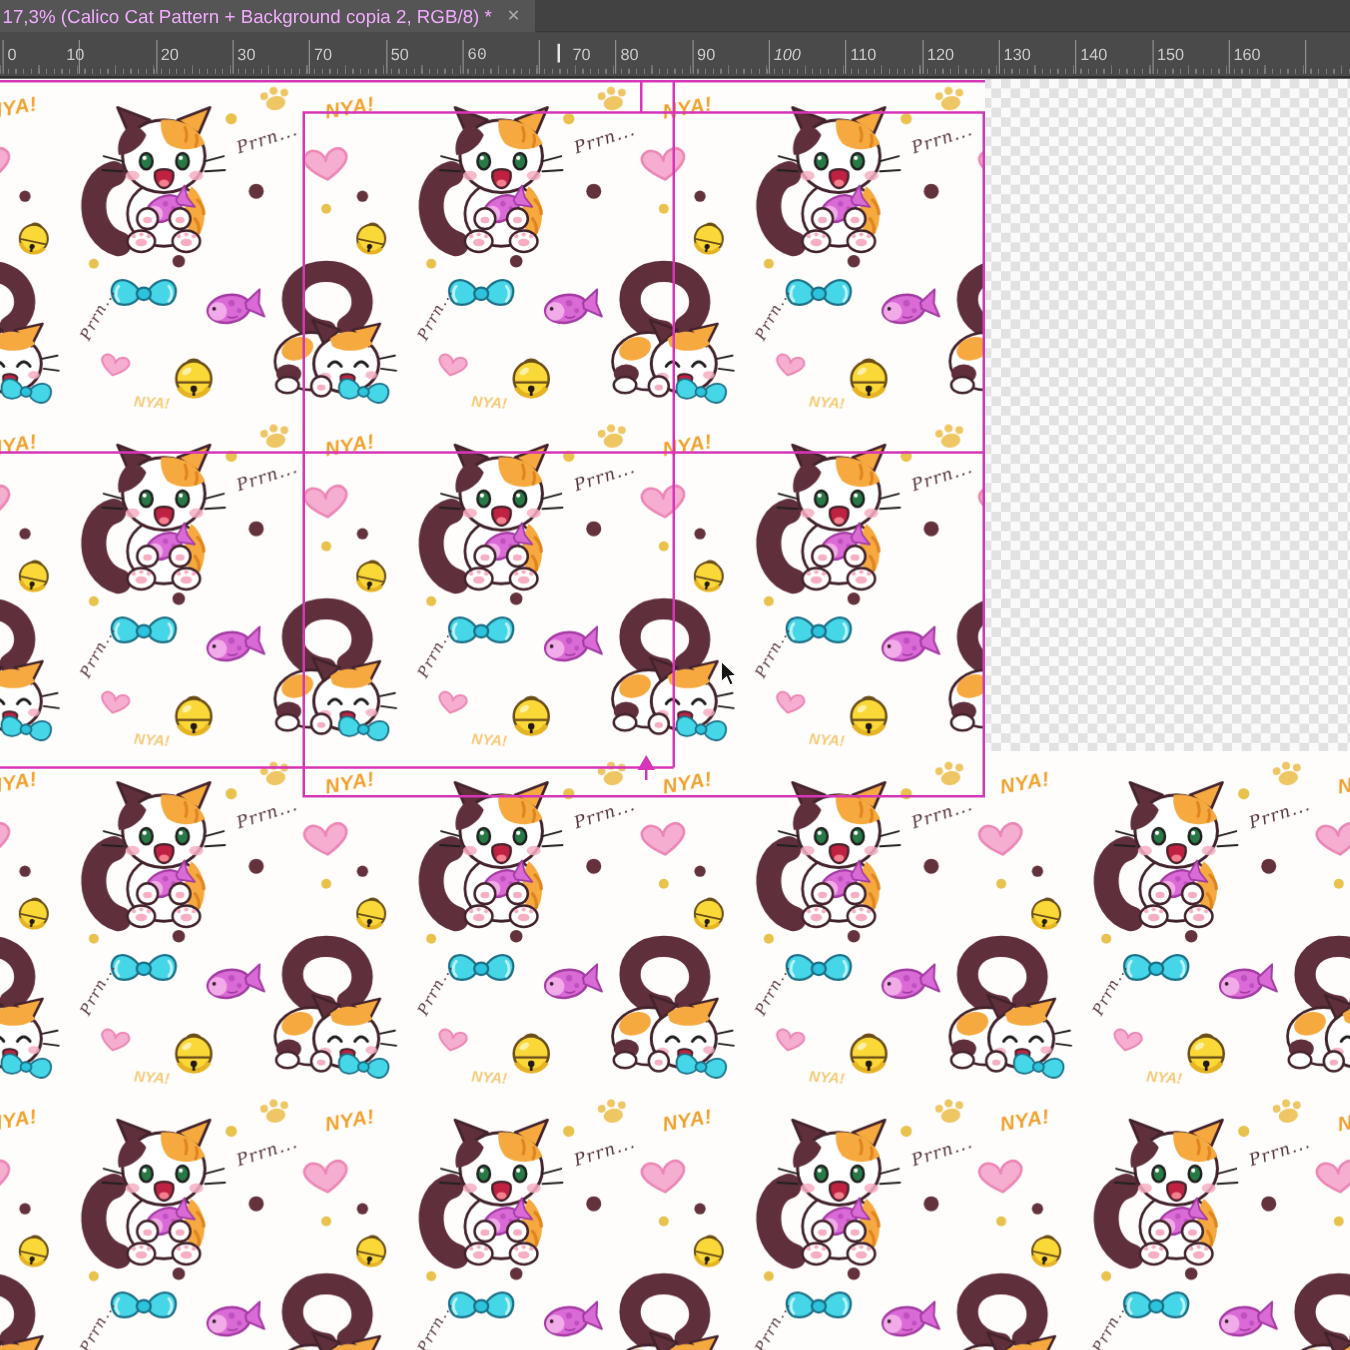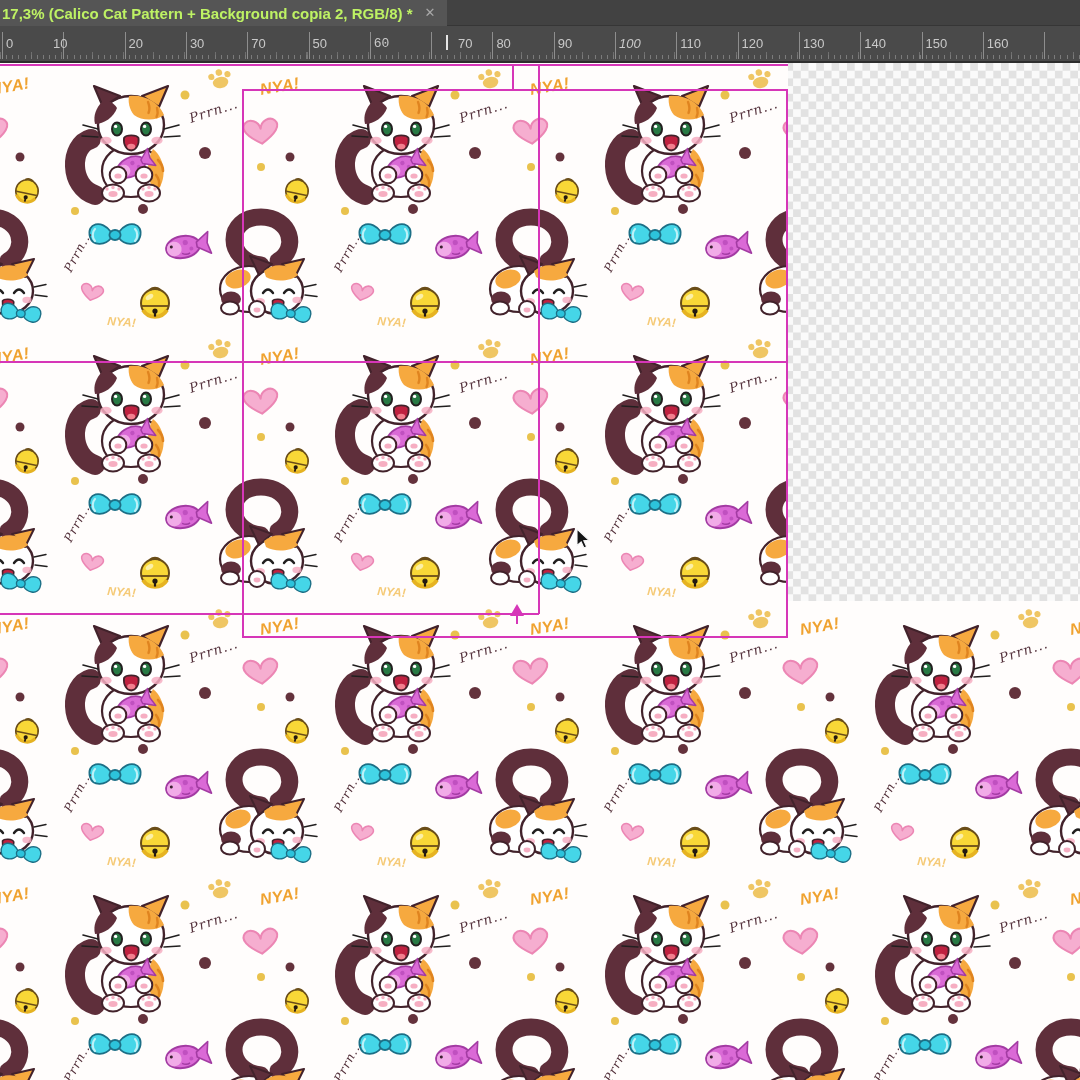--- a/index.html
+++ b/index.html
@@ -3,21 +3,21 @@
 <meta charset="utf-8">
 <style>
   html,body{margin:0;padding:0}
   body{
     width:1080px;height:1080px;overflow:hidden;position:relative;
     background:#4a4a4a;font-family:"Liberation Sans",sans-serif;
   }
   
   .tab-bar{position:absolute;top:0;left:0;width:1080px;height:26px;background:#424242;border-bottom:1px solid #363636;box-sizing:border-box}
   .tab{position:absolute;left:0;top:0;height:26px;background:#555555;display:flex;align-items:center;padding:0 12px 0 2px;cursor:default}
-  .tab-title{color:#bef264;font-weight:bold;font-size:15px;white-space:nowrap}
+  .tab-title{color:#f0abfc;font-weight:normal;font-size:15px;white-space:nowrap}
   .tab-close{color:#a8a8a8;font-size:13px;margin-left:12px;line-height:26px}
   
   .ruler{position:absolute;top:26px;left:0;width:1080px;height:37px;background:#4a4a4a;border-bottom:2px solid #2d2d2d;box-sizing:border-box}
   .tick{position:absolute;top:6px;bottom:2px;width:1px;background:#8e8e8e}
   .tick-label{position:absolute;top:10px;font-size:13px;color:#c9c9c9}
   .minor-ticks{position:absolute;left:0;right:0;bottom:2px;height:4px;
     background:repeating-linear-gradient(90deg,#7b7b7b 0 1px,transparent 1px 6.13px)}
   .mid-ticks{position:absolute;left:0;right:0;bottom:2px;height:7px;
     background:repeating-linear-gradient(90deg,#6f6f6f 0 1px,transparent 1px 30.65px)}
   .ruler-caret{position:absolute;left:446px;top:9px;width:2px;height:15px;background:#e6e6e6}

